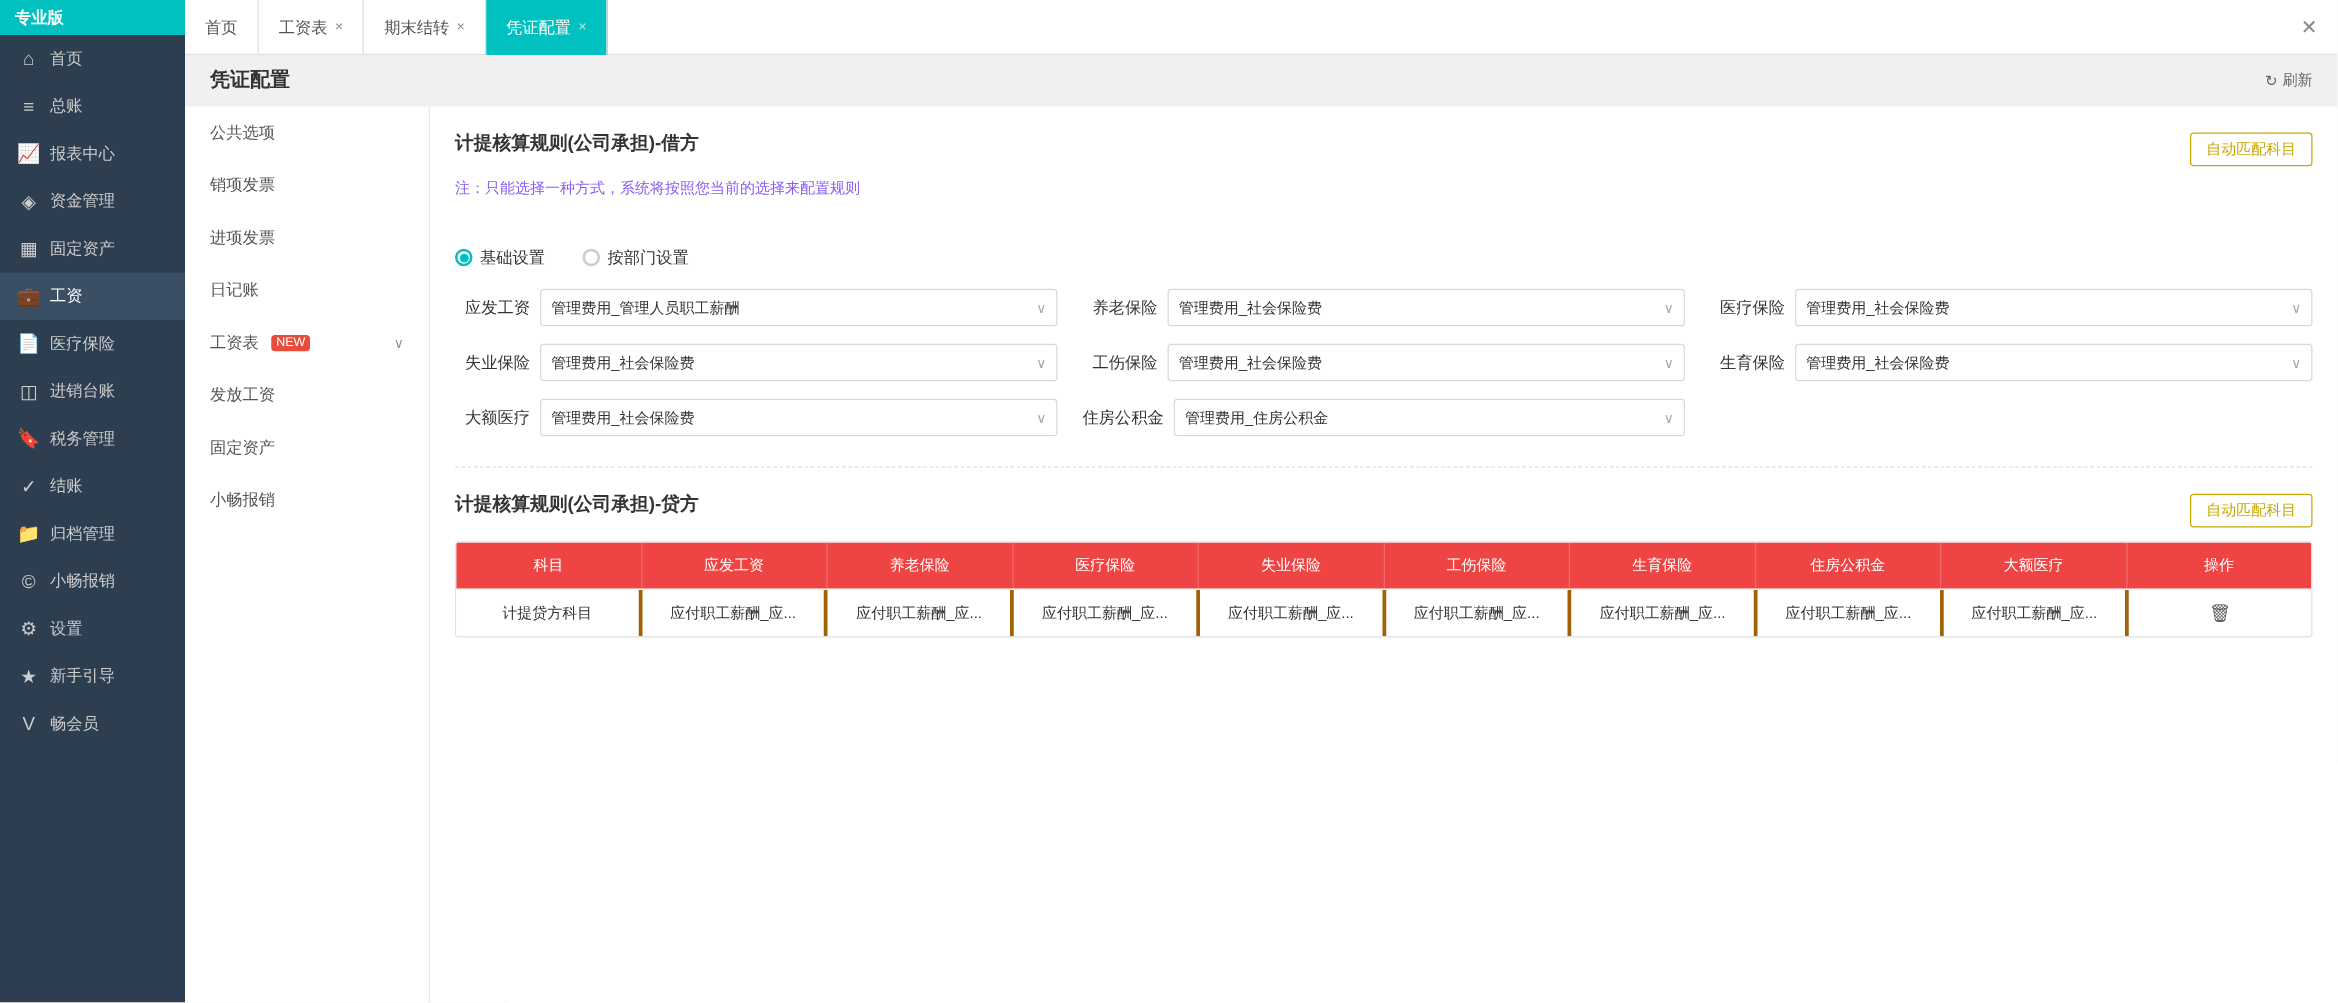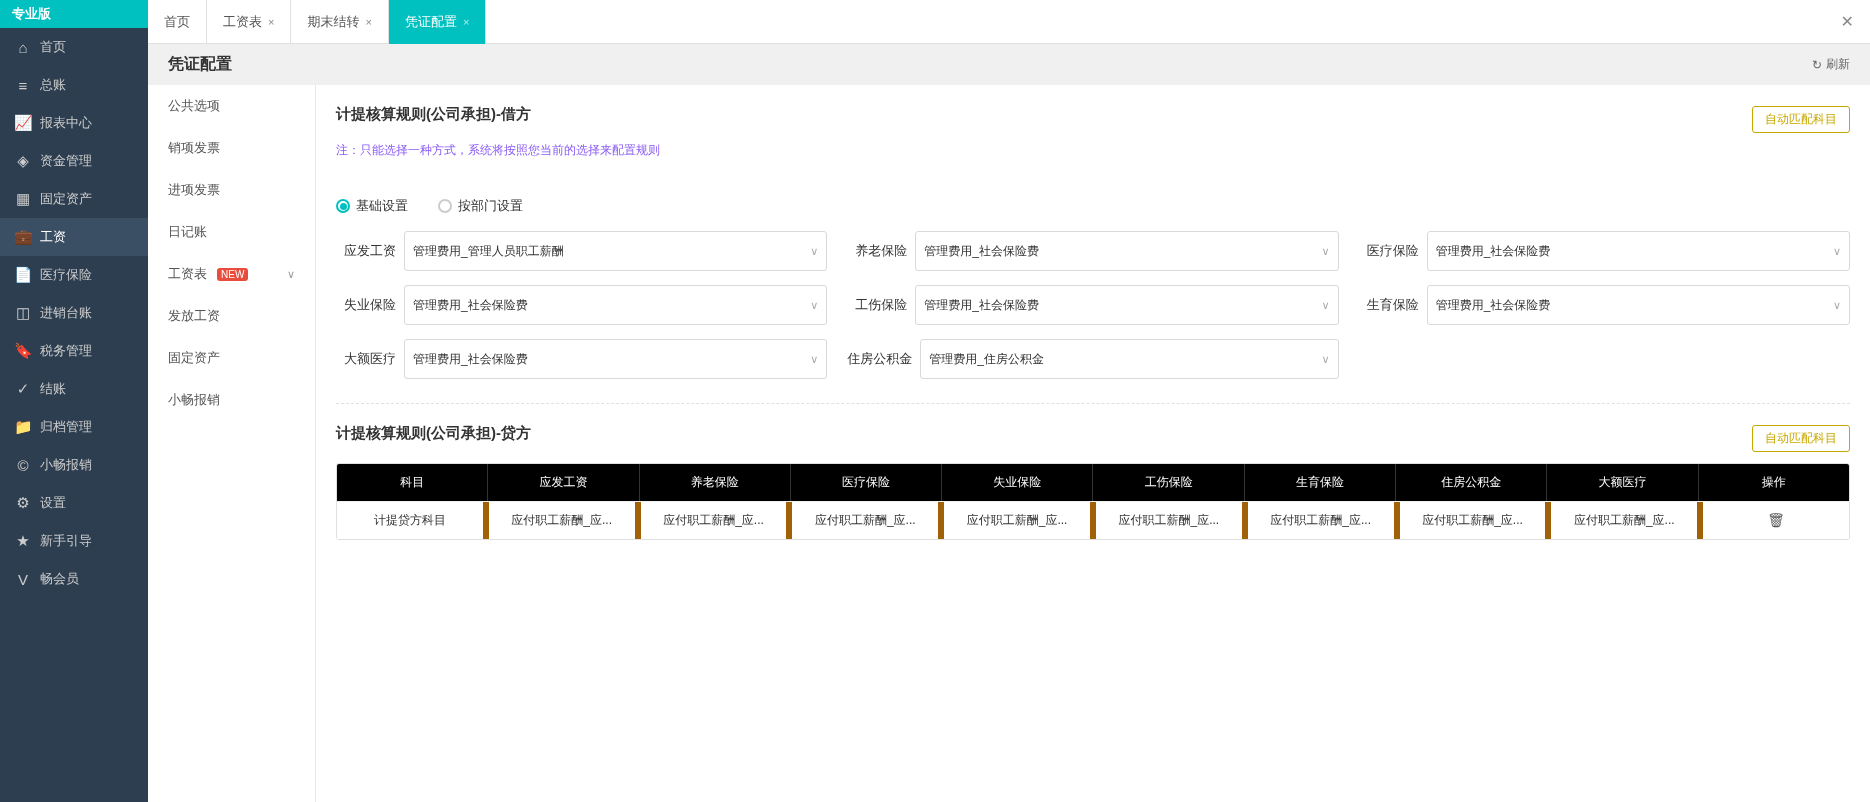--- a/index.html
+++ b/index.html
@@ -109,21 +109,21 @@
 
     
     .content-wrapper {
       display: flex;
       flex: 1;
       overflow: hidden;
     }
 
     
     .left-nav {
-      width: 168px;
+      width: 196px;
       background: #fff;
       border-right: 1px solid #e8e8e8;
       overflow-y: auto;
       flex-shrink: 0;
       text-align: center;
     }
     .left-nav-item {
       padding: 12px 20px;
       font-size: 13px;
       color: #555;
@@ -229,21 +229,21 @@
     }
     .field-label {
       font-size: 13px;
       color: #333;
       white-space: nowrap;
       min-width: 60px;
       text-align: right;
     }
     .field-select {
       flex: 1;
-      height: 40px;
+      height: 30px;
       border: 1px solid #d9d9d9;
       border-radius: 3px;
       padding: 0 8px;
       font-size: 12px;
       color: #333;
       background: #fff;
       display: flex;
       align-items: center;
       justify-content: space-between;
       cursor: pointer;
@@ -259,21 +259,21 @@
 
     
     .table-wrapper {
       border: 1px solid #e0e0e0;
       border-radius: 3px;
       overflow: hidden;
       margin-top: 10px;
     }
     .table-header {
       display: flex;
-      background: #000000;
+      background: #ef4444;
       color: #fff;
     }
     .th {
       flex: 1;
       padding: 10px 8px;
       text-align: center;
       font-size: 12px;
       border-right: 1px solid rgba(255,255,255,0.2);
       white-space: nowrap;
     }
@@ -281,21 +281,21 @@
     .table-row {
       display: flex;
       background: #fff;
       border-top: 1px solid #f0f0f0;
     }
     .td {
       flex: 1;
       padding: 10px 8px;
       text-align: center;
       font-size: 12px;
-      border-right: 6px solid #a16207;
+      border-right: 3px solid #a16207;
       color: #333;
       white-space: nowrap;
       overflow: hidden;
       text-overflow: ellipsis;
     }
     .td:last-child { border-right: none; }
     .td.action { color: #555; font-size: 14px; }
 
     .section-block {
       margin-bottom: 24px;

